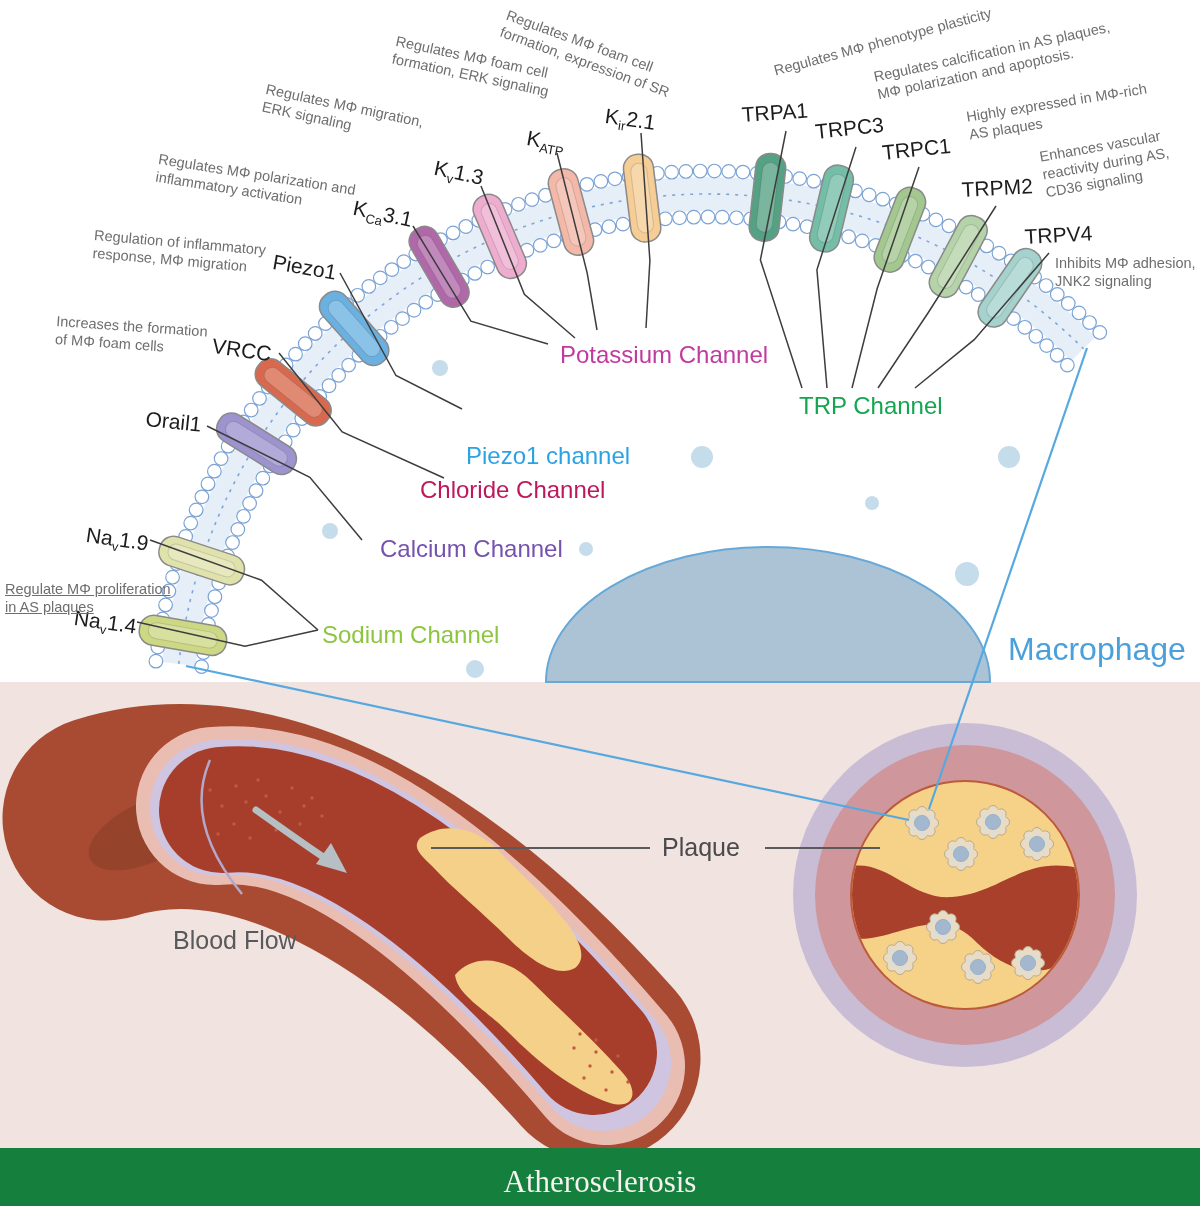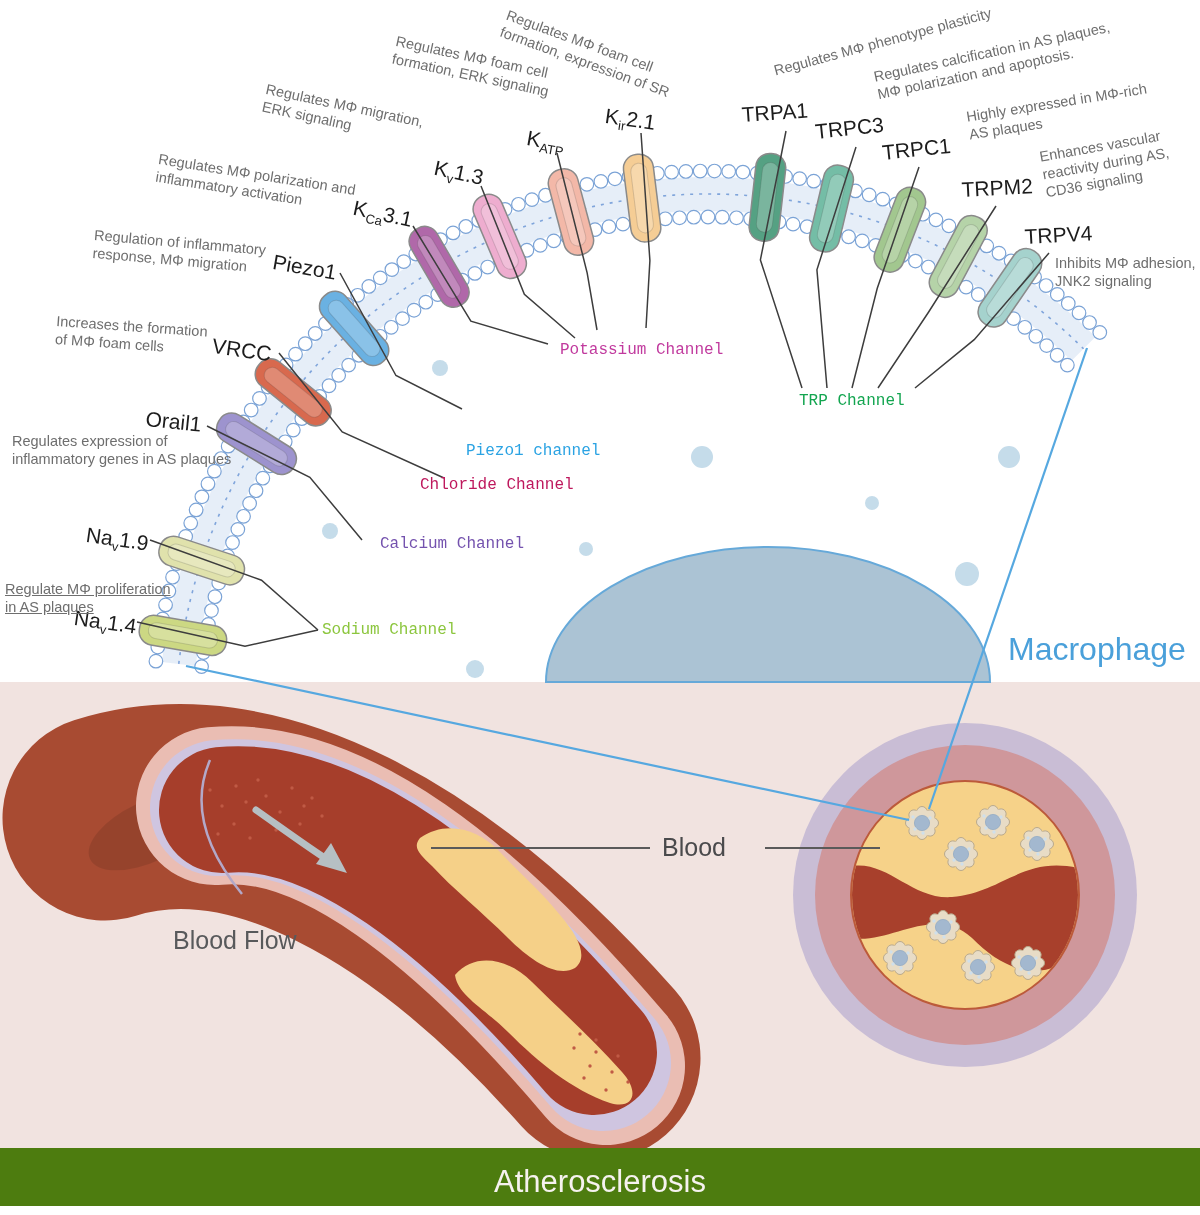--- a/index.html
+++ b/index.html
@@ -1,28 +1,28 @@
 <!DOCTYPE html>
 <html><head>
 <meta charset="utf-8">
 <style>
   html,body{margin:0;padding:0;background:#ffffff;}
   .canvas{position:relative;width:1200px;height:1215px;background:#ffffff;overflow:hidden;
           font-family:"Liberation Sans",sans-serif;}
   .bg-bottom{position:absolute;left:0;top:682px;width:1200px;height:466px;background:#f1e3e0;}
-  .banner{position:absolute;left:0;top:1148px;width:1200px;height:58px;background:#4d7c0f;z-index:4;}
+  .banner{position:absolute;left:0;top:1148px;width:1200px;height:58px;background:#15803d;z-index:4;font-family:Liberation Serif, serif;}
   .banner-text{display:block;width:100%;text-align:center;line-height:67px;font-size:31px;color:#f6f2ef;}
   svg.layer{position:absolute;left:0;top:0;z-index:2;}
   .textlayer{position:absolute;left:0;top:0;width:1200px;height:1215px;z-index:5;pointer-events:none;}
   .lbl{position:absolute;white-space:nowrap;}
   .ann{position:absolute;font-size:14.5px;line-height:18px;color:#6e6e6e;white-space:nowrap;
        transform-origin:0 0;}
   .chlabel{position:absolute;font-size:21px;color:#1c1c1c;white-space:nowrap;transform-origin:0 0;}
   .chlabel .sub{font-size:13px;position:relative;top:5px;}
-  .cat{position:absolute;font-size:16px;white-space:nowrap;transform-origin:0 0;font-family:Liberation Mono, monospace;}
+  .cat{position:absolute;font-size:24px;white-space:nowrap;transform-origin:0 0;}
   .macro{font-size:32px;color:#4aa0da;}
   .gray-big{font-size:25px;color:#58595b;}
   .plaque-lbl{font-size:25px;color:#4a4a4c;}
   .artery-lbl{font-size:26px;color:#58595b;}
 </style>
 </head>
 <body>
 
 <div class="canvas">
 
@@ -480,21 +480,21 @@
 
     <div class="lbl cat" style="left: 560px; top: 341px; color: rgb(193, 58, 158);">Potassium Channel</div>
     <div class="lbl cat" style="left: 466px; top: 404px; color: rgb(43, 163, 227); margin-top: 38px;">Piezo1 channel</div>
     <div class="lbl cat" style="left: 420px; top: 476px; color: #be185d;">Chloride Channel</div>
     <div class="lbl cat" style="left: 380px; top: 535px; color: rgb(116, 82, 174);">Calcium Channel</div>
     <div class="lbl cat" style="left: 322px; top: 621px; color: rgb(140, 198, 62);">Sodium Channel</div>
     <div class="lbl cat" style="left: 799px; top: 392px; color: rgb(19, 165, 80);">TRP Channel</div>
 
     <div class="lbl macro" style="left:1008px;top:631px;">Macrophage</div>
     <div class="lbl gray-big" style="left:173px;top:926px;">Blood Flow</div>
-    <div class="lbl plaque-lbl" style="left:662px;top:833px;">Blood</div>
+    <div class="lbl plaque-lbl" style="left:662px;top:833px;">Plaque</div>
   <div class="chlabel" style="left: 76px; top: 606px; transform: rotate(8deg);"><span>Na</span><span class="sub">v</span><span>1.4</span></div>
       <div class="chlabel" style="left: 88px; top: 523px; transform: rotate(8deg);"><span>Na</span><span class="sub">v</span><span>1.9</span></div>
       <div class="chlabel" style="left: 147px; top: 407px; transform: rotate(6deg);"><span>Orail1</span></div>
       <div class="chlabel" style="left: 214px; top: 334px; transform: rotate(8deg);"><span>VRCC</span></div>
       <div class="chlabel" style="left: 275px; top: 250px; transform: rotate(10deg);"><span>Piezo1</span></div>
       <div class="chlabel" style="left: 356px; top: 196px; transform: rotate(12deg);"><span>K</span><span class="sub">Ca</span><span>3.1</span></div>
       <div class="chlabel" style="left: 437px; top: 156px; transform: rotate(12deg);"><span>K</span><span class="sub">v</span><span>1.3</span></div>
       <div class="chlabel" style="left: 529px; top: 126px; transform: rotate(10deg);"><span>K</span><span class="sub">ATP</span></div>
       <div class="chlabel" style="left: 607px; top: 104px; transform: rotate(8deg);"><span>K</span><span class="sub">ir</span><span>2.1</span></div>
       <div class="chlabel" style="left: 741px; top: 103px; transform: rotate(-4deg);"><span>TRPA1</span></div>
@@ -503,24 +503,20 @@
       <div class="chlabel" style="left: 961px; top: 178px; transform: rotate(-3deg);"><span>TRPM2</span></div>
       <div class="chlabel" style="left: 1024px; top: 225px; transform: rotate(-3deg);"><span>TRPV4</span></div>
       <div class="ann" style="left: 5px; top: 580px; transform: rotate(0deg); text-decoration: underline;">
         <div>Regulate MΦ proliferation</div>
         <div>in AS plaques</div>
       </div>
       <div class="ann" style="left: 57px; top: 312px; transform: rotate(4deg);">
         <div>Increases the formation</div>
         <div>of MΦ foam cells</div>
       </div>
-      <div class="ann" style="left: 12px; top: 432px; transform: rotate(0deg);">
-        <div>Regulates expression of</div>
-        <div>inflammatory genes in AS plaques</div>
-      </div>
       <div class="ann" style="left: 95px; top: 226px; transform: rotate(5deg);">
         <div>Regulation of inflammatory</div>
         <div>response, MΦ migration</div>
       </div>
       <div class="ann" style="left: 160px; top: 150px; transform: rotate(9deg);">
         <div>Regulates MΦ polarization and</div>
         <div>inflammatory activation</div>
       </div>
       <div class="ann" style="left: 268px; top: 80px; transform: rotate(12deg);">
         <div>Regulates MΦ migration,</div>

